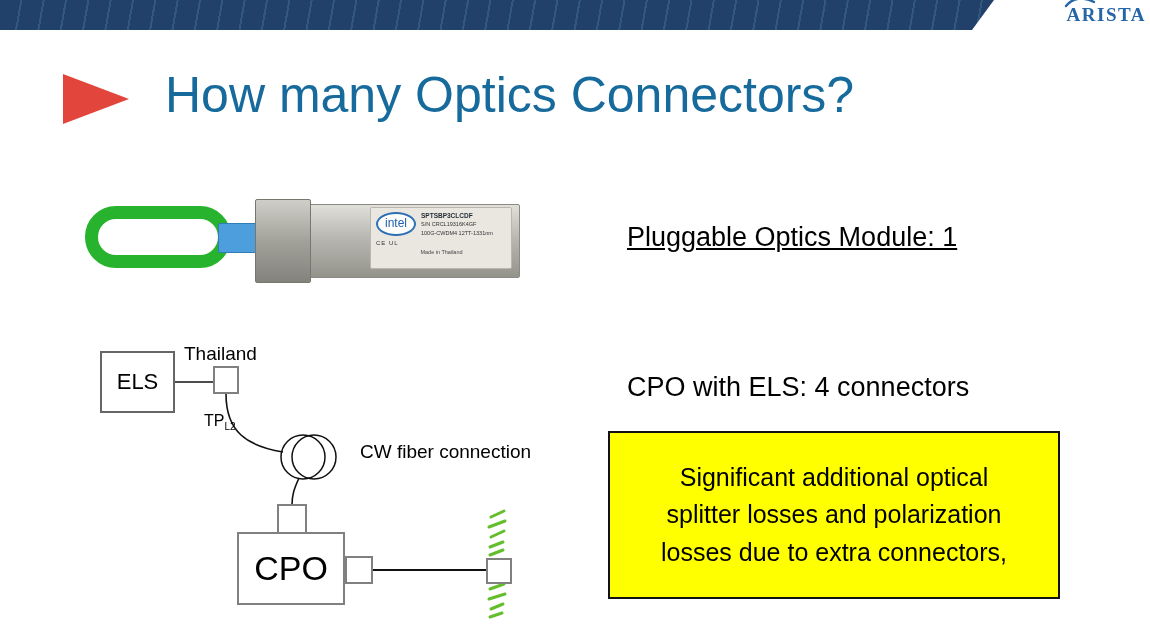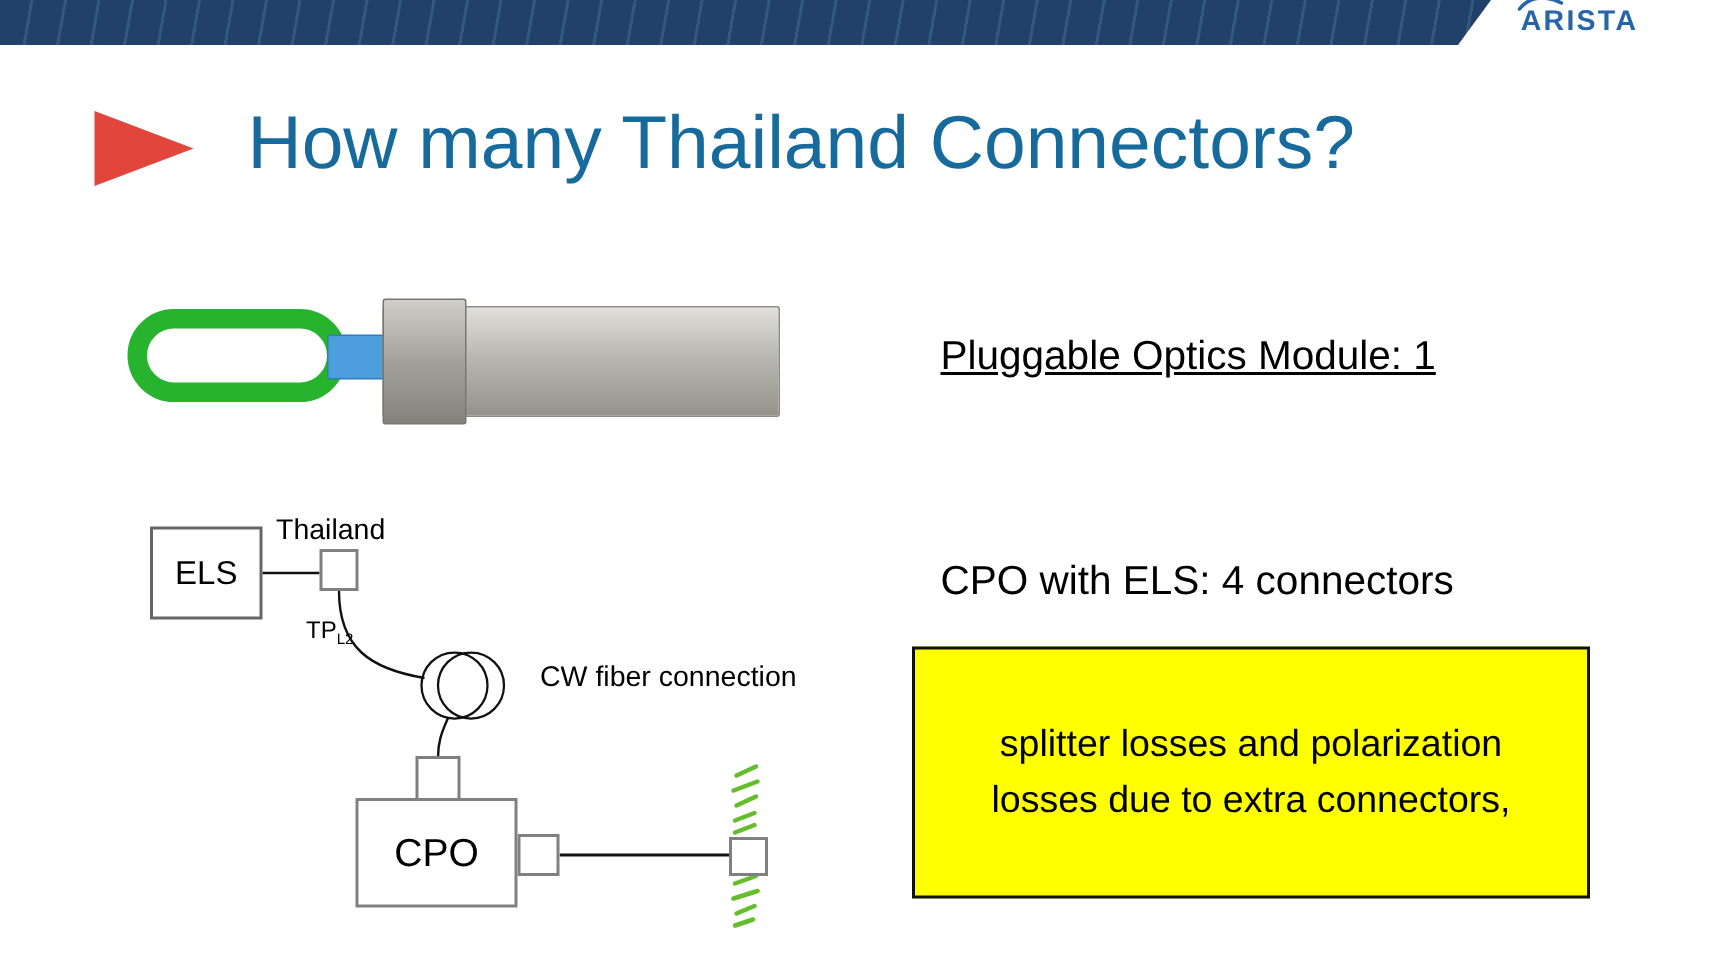--- a/index.html
+++ b/index.html
@@ -16,22 +16,23 @@
 
   
   .banner {
     position: absolute; left:0; top:0; width:1150px; height:30px;
     background: repeating-linear-gradient(100deg, #21416a 0px, #21416a 20px, #33587f 20px, #33587f 22px);
   }
   .logo-area {
     position:absolute; right:0; top:0; height:30px; width:178px;
     background:#fff;
     clip-path: polygon(22px 0, 100% 0, 100% 100%, 0 100%);
-    display:flex; align-items:center; justify-content:center;
-    padding-right:16px;
+    display:flex; align-items:center; justify-content:flex-end;
+    padding-right:4px;
+    font-family:Liberation Serif, serif;
   }
   .brand-wrap { position:relative; display:inline-block; }
   .brand {
     color:#2565a8; font-weight:700; font-size:19px; letter-spacing:1.5px;
   }
   .swoosh { position:absolute; left:-3px; top:-8px; }
 
   
   .tri {
     position:absolute; left:63px; top:74px;
@@ -90,21 +91,21 @@
   
   .cap1 { position:absolute; left:627px; top:222px; font-size:27px; font-weight:400;text-decoration:underline; }
   .cap2 { position:absolute; left:627px; top:372px; font-size:27px; font-weight:400; }
 
   
   .dbox { position:absolute; background:#fff; border:2px solid #808080; z-index:2;
           display:flex; align-items:center; justify-content:center; }
   .els-box  { left:100px; top:351px; width:75px; height:62px; font-size:22px; border-color:#666; }
   .conn-sq  { left:213px; top:366px; width:26px; height:28px; }
   .cpo-top-sq { left:277px; top:504px; width:30px; height:30px; }
-  .cpo-box  { left:237px; top:532px; width:108px; height:73px; font-size:26px; }
+  .cpo-box  { left:237px; top:532px; width:108px; height:73px; font-size:34px; }
   .cpo-right-sq { left:345px; top:556px; width:28px; height:28px; }
   .far-sq   { left:486px; top:558px; width:26px; height:26px; }
 
   .dlabel { position:absolute; z-index:2; font-size:19px; color:#000; white-space:nowrap; }
   .connector-label { left:184px; top:343px; }
   .fiber-label { left:360px; top:441px; }
   .tp-label { left:204px; top:412px; font-size:16px; }
   .tp-label sub { font-size:10px; }
 
   
@@ -126,21 +127,21 @@
       <span class="brand-wrap">
         <svg class="swoosh" width="32" height="12" viewBox="0 0 32 12">
           <path d="M2 10 C9 1 20 1 30 6" stroke="#2565a8" stroke-width="2.4" fill="none" stroke-linecap="round"></path>
         </svg>
         <span class="brand">ARISTA</span>
       </span>
     </div>
   </div>
 
   <div class="tri"></div>
-  <h1 class="title">How many Thailand Connectors?</h1>
+  <h1 class="title">How many Optics Connectors?</h1>
 
   <svg class="overlay" width="1150" height="640" viewBox="0 0 1150 640">
 
     <path d="M166 382 H214" stroke="#111" stroke-width="1.6" fill="none"></path>
 
     <path d="M226 394 C226 432 247 446 283 452" stroke="#111" stroke-width="1.6" fill="none"></path>
 
     <g stroke="#111" stroke-width="1.5" fill="none">
       <circle cx="303" cy="457" r="22"></circle>
       <circle cx="314" cy="457" r="22"></circle>
@@ -161,35 +162,48 @@
       <path d="M491 609 L503 604"></path>
       <path d="M490 617 L502 613"></path>
     </g>
   </svg>
 
   <div class="xcvr">
     <div class="bail"></div>
     <div class="tab"></div>
     <div class="xbody"></div>
     <div class="xstep"></div>
+    <div class="xlabel">
+      <div class="xlabel-row">
+        <span class="intel-oval">intel</span>
+        <span class="xlabel-lines">
+          <span class="pn">SPTSBP3CLCDF</span>
+          <span class="sn">S/N CRCL19316K4GF</span>
+          <span class="spec">100G-CWDM4 12TT-1331nm</span>
+        </span>
+      </div>
+      <div class="certs">CE UL</div>
+      <div class="made">Made in Thailand</div>
+    </div>
   </div>
 
   <div class="cap1">Pluggable Optics Module: 1</div>
   <div class="cap2">CPO with ELS: 4 connectors</div>
 
   <div class="dbox els-box">ELS</div>
   <div class="dlabel connector-label">Thailand</div>
   <div class="dbox conn-sq"></div>
   <div class="dlabel tp-label">
     <span>TP</span><sub>L2</sub>
   </div>
   <div class="dlabel fiber-label">CW fiber connection</div>
   <div class="dbox cpo-top-sq"></div>
   <div class="dbox cpo-box">CPO</div>
   <div class="dbox cpo-right-sq"></div>
   <div class="dbox far-sq"></div>
 
   <div class="warn">
+    <div>Significant additional optical</div>
     <div>splitter losses and polarization</div>
     <div>losses due to extra connectors,</div>
   </div>
 
 </div>
 
 </body></html>

